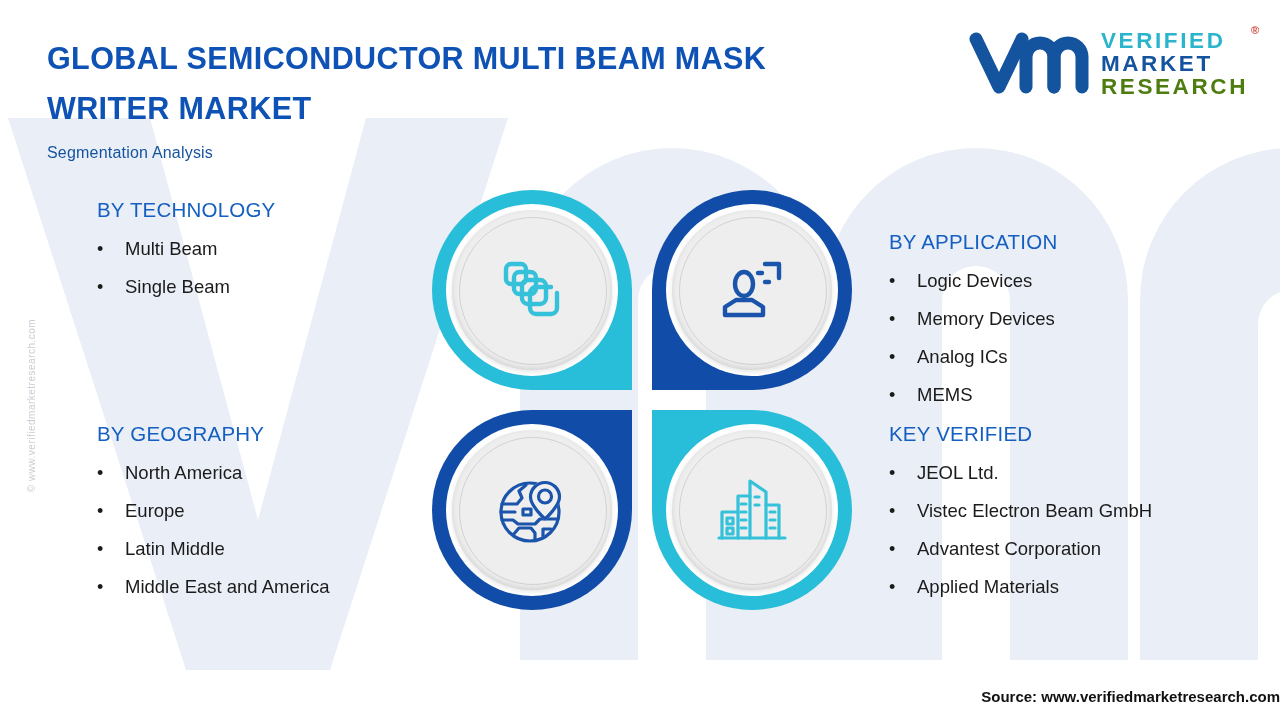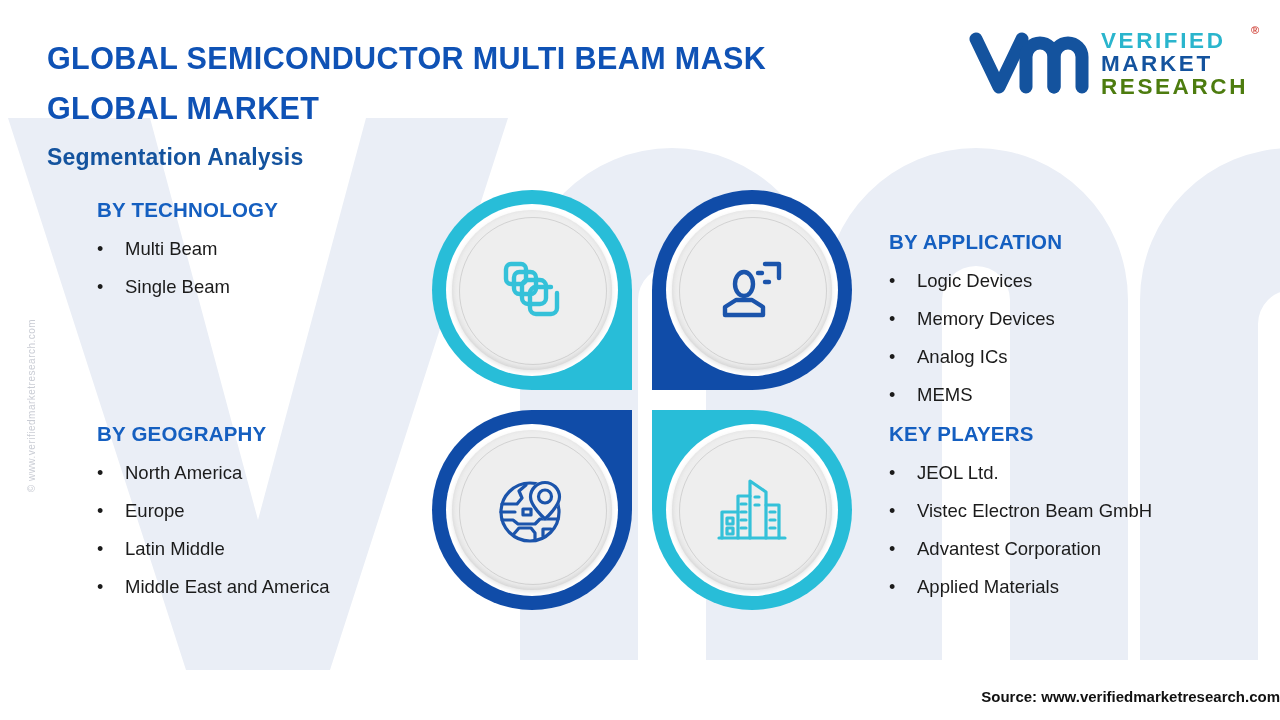--- a/index.html
+++ b/index.html
@@ -40,22 +40,22 @@
     font-weight: bold;
     letter-spacing: 0.4px;
     color: #0f52b5;
     line-height: 50px;
     white-space: nowrap;
   }
   #header-subtitle {
     position: absolute;
     left: 47px;
     top: 144px;
-    font-size: 23px;
-    font-weight: bold;
+    font-size: 16px;
+    font-weight: normal;
     color: #14539e;
     letter-spacing: 0.2px;
     z-index: 5;
   }
 
   
   #logo {
     position: absolute;
     right: 32px;
     top: 28px;
@@ -110,21 +110,21 @@
     position: absolute;
     z-index: 5;
   }
   .seg-tl { left: 97px;  top: 198px; width: 330px; }
   .seg-tr { left: 889px; top: 193px; width: 360px; margin-top: 37px; }
   .seg-bl { left: 97px;  top: 422px; width: 330px; }
   .seg-br { left: 889px; top: 422px; width: 370px; }
 
   .seg-title {
     font-size: 20.5px;
-    font-weight: bold;
+    font-weight: normal;
     color: #155fc0;
     letter-spacing: 0.2px;
     margin-bottom: 15px;
   }
   .seg-list { list-style: none; margin: 0; padding: 0; }
   .seg-list li {
     display: flex;
     align-items: baseline;
     font-size: 18.5px;
     color: #1b1b1b;
@@ -229,21 +229,21 @@
       <path d="M824 660 L824 300 A152 152 0 0 1 1128 300 L1128 660 L1010 660 L1010 300
                A34 34 0 0 0 942 300 L942 660 Z"></path>
 
       <path d="M1140 660 L1140 300 A152 152 0 0 1 1292 148 L1292 290
                A34 34 0 0 0 1258 324 L1258 660 Z"></path>
     </g>
   </svg>
 
   <div id="header-title">
     <div class="title-line">GLOBAL SEMICONDUCTOR MULTI BEAM MASK</div>
-    <div class="title-line">GLOBAL MARKET</div>
+    <div class="title-line">WRITER MARKET</div>
   </div>
   <div id="header-subtitle">Segmentation Analysis</div>
 
   <div id="logo">
     <svg id="logo-mark" width="128" height="66" viewBox="0 0 128 66" xmlns="http://www.w3.org/2000/svg">
       <g fill="none" stroke="#14539e" stroke-width="13" stroke-linecap="round" stroke-linejoin="round">
         <path d="M8 9 L31 57 L54 9"></path>
         <path d="M58 57 L58 27 A14 14 0 0 1 86 27 L86 57"></path>
         <path d="M86 57 L86 27 A14 14 0 0 1 114 27 L114 57"></path>
       </g>
@@ -310,21 +310,21 @@
         <span>Latin Middle</span>
       </li>
       <li>
         <span class="seg-bullet">•</span>
         <span>Middle East and America</span>
       </li>
     </ul>
   </div>
 
   <div class="segment seg-br">
-    <div class="seg-title">KEY PLAYERS</div>
+    <div class="seg-title">KEY VERIFIED</div>
     <ul class="seg-list">
       <li>
         <span class="seg-bullet">•</span>
         <span>JEOL Ltd.</span>
       </li>
       <li>
         <span class="seg-bullet">•</span>
         <span>Vistec Electron Beam GmbH</span>
       </li>
       <li>

